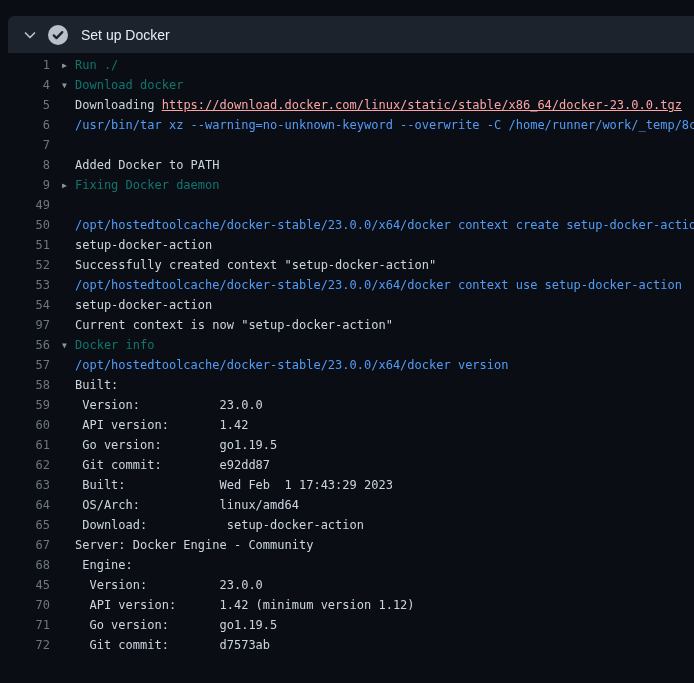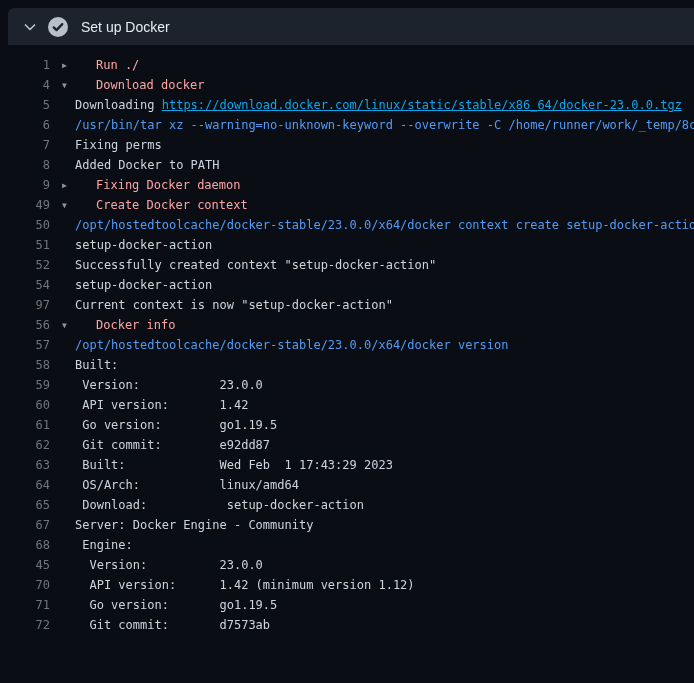--- a/index.html
+++ b/index.html
@@ -5,21 +5,21 @@
   * { box-sizing: border-box; }
   html, body { margin: 0; padding: 0; }
   body {
     width: 694px; height: 683px;
     background: #0a0e14;
     overflow: hidden;
     position: relative;
     font-family: "Liberation Sans", sans-serif;
   }
   .step-header {
-    position: absolute; left: 8px; top: 8px; right: 0; height: 37px;
+    position: absolute; left: 8px; top: 16px; right: 0; height: 37px;
     background: #1d232c;
     border-radius: 6px 0 0 0;
     display: flex; align-items: center;
     padding-left: 12px;
     cursor: pointer;
   }
   .chevron { flex: none; display: flex; align-items: center; justify-content: center;
     width: 20px; height: 20px; margin-right: 8px; cursor: pointer; }
   .status { flex: none; display: flex; align-items: center; justify-content: center;
     width: 20px; height: 20px; margin-right: 13px; }
@@ -37,23 +37,23 @@
     text-align: right; color: #6e7681; cursor: pointer;
     user-select: none;
   }
   .content { margin-left: 12px; color: #ccd5df; white-space: pre; }
   .content.child { padding-left: 13px; }
   .tri {
     display: inline-block; width: 13px;
     color: #8b949e; font-size: 8px; vertical-align: 1px;
     cursor: pointer;
   }
-  .group-title { color: #fca5a5; margin-left: 21px; }
+  .group-title { color: #0f766e; }
   .command { color: #539bf5; }
-  .link { color: #0ea5e9; text-decoration: underline; cursor: pointer; }
+  .link { color: #fca5a5; text-decoration: underline; cursor: pointer; }
 </style>
 </head>
 <body>
 
 <div class="step-header">
   <span class="chevron">
     <svg width="16" height="16" viewBox="0 0 16 16">
       <path d="M3.5 6l4.5 4.5L12.5 6" stroke="#b7bfc6" stroke-width="1.7" fill="none" stroke-linecap="round" stroke-linejoin="round"></path>
     </svg>
   </span>
@@ -79,45 +79,47 @@
       <div class="row">
     <span class="num">5</span>
     <span class="content child"><span>Downloading </span><span class="link">https://download.docker.com/linux/static/stable/x86_64/docker-23.0.0.tgz</span></span>
   </div>
       <div class="row">
     <span class="num">6</span>
     <span class="content child"><span class="command">/usr/bin/tar xz --warning=no-unknown-keyword --overwrite -C /home/runner/work/_temp/8c91</span></span>
   </div>
       <div class="row">
     <span class="num">7</span>
-    <span class="content child"><span>Fixing perms</span></span>
   </div>
       <div class="row">
     <span class="num">8</span>
     <span class="content child"><span>Added Docker to PATH</span></span>
   </div>
       <div class="row">
     <span class="num">9</span>
     <span class="content"><span class="tri">▶</span><span class="group-title">Fixing Docker daemon</span></span>
   </div>
       <div class="row">
     <span class="num">49</span>
-    <span class="content"><span class="tri">▼</span><span class="group-title">Create Docker context</span></span>
   </div>
       <div class="row">
     <span class="num">50</span>
     <span class="content child"><span class="command">/opt/hostedtoolcache/docker-stable/23.0.0/x64/docker context create setup-docker-action </span></span>
   </div>
       <div class="row">
     <span class="num">51</span>
     <span class="content child"><span>setup-docker-action</span></span>
   </div>
       <div class="row">
     <span class="num">52</span>
     <span class="content child"><span>Successfully created context "setup-docker-action"</span></span>
+  </div>
+      <div class="row">
+    <span class="num">53</span>
+    <span class="content child"><span class="command">/opt/hostedtoolcache/docker-stable/23.0.0/x64/docker context use setup-docker-action</span></span>
   </div>
       <div class="row">
     <span class="num">54</span>
     <span class="content child"><span>setup-docker-action</span></span>
   </div>
       <div class="row">
     <span class="num">97</span>
     <span class="content child"><span>Current context is now "setup-docker-action"</span></span>
   </div>
       <div class="row">

